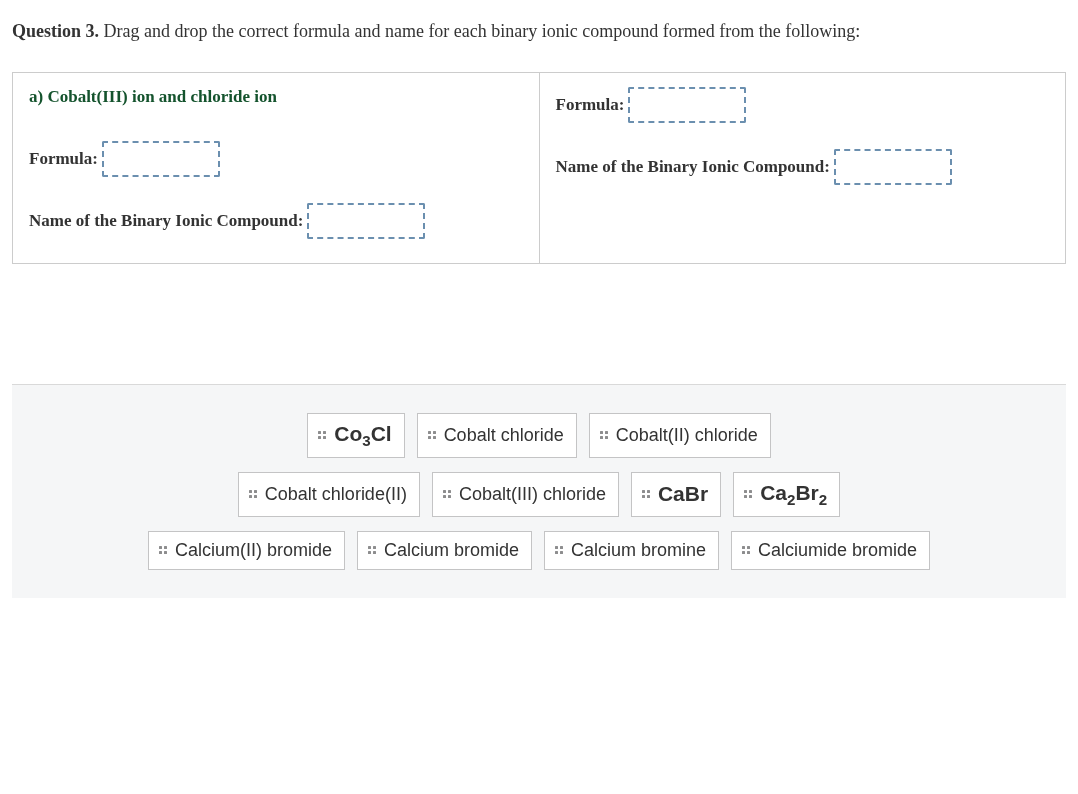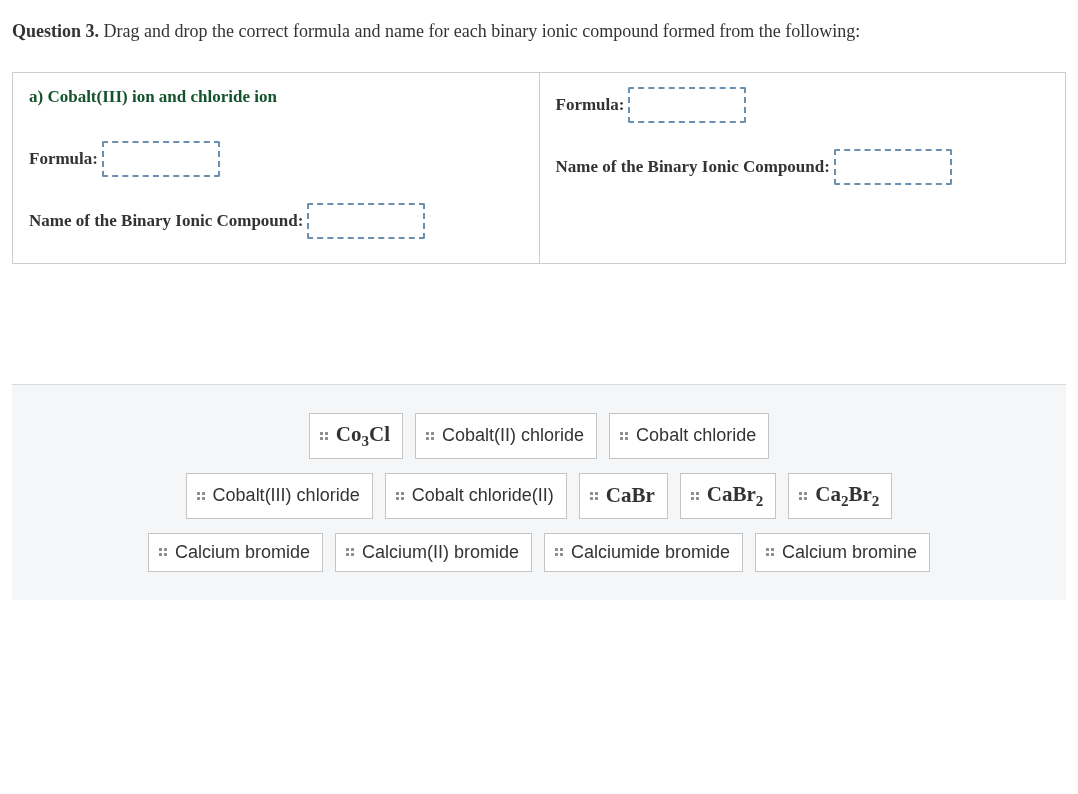--- a/index.html
+++ b/index.html
@@ -105,21 +105,21 @@
       display: flex;
       gap: 2px;
     }
     .option-tile .dot {
       width: 3px;
       height: 3px;
       background: #8d8d8e;
       border-radius: 0.5px;
     }
     .formula {
-      font-family: Liberation Serif, serif;
+      font-family: Liberation Sans, sans-serif;
       font-weight: bold;
       font-size: 21px;
     }
     .formula sub {
       font-size: 0.72em;
       vertical-align: sub;
     }
   </style>
 </head>
 <body>
@@ -173,88 +173,75 @@
           <span class="handle">
             <span class="handle-row">
               <span class="dot"></span>
               <span class="dot"></span>
             </span>
             <span class="handle-row">
               <span class="dot"></span>
               <span class="dot"></span>
             </span>
           </span>
+          <span>Cobalt chloride</span>
+        </div>
+        <div class="option-tile">
+          <span class="handle">
+            <span class="handle-row">
+              <span class="dot"></span>
+              <span class="dot"></span>
+            </span>
+            <span class="handle-row">
+              <span class="dot"></span>
+              <span class="dot"></span>
+            </span>
+          </span>
           <span>Cobalt(II) chloride</span>
-        </div>
-        <div class="option-tile">
-          <span class="handle">
-            <span class="handle-row">
-              <span class="dot"></span>
-              <span class="dot"></span>
-            </span>
-            <span class="handle-row">
-              <span class="dot"></span>
-              <span class="dot"></span>
-            </span>
-          </span>
-          <span>Cobalt chloride</span>
         </div>
       </div>
     <div class="options-row" id="row2">
         <div class="option-tile">
           <span class="handle">
             <span class="handle-row">
               <span class="dot"></span>
               <span class="dot"></span>
             </span>
             <span class="handle-row">
               <span class="dot"></span>
               <span class="dot"></span>
             </span>
           </span>
+          <span>Cobalt chloride(II)</span>
+        </div>
+        <div class="option-tile">
+          <span class="handle">
+            <span class="handle-row">
+              <span class="dot"></span>
+              <span class="dot"></span>
+            </span>
+            <span class="handle-row">
+              <span class="dot"></span>
+              <span class="dot"></span>
+            </span>
+          </span>
           <span>Cobalt(III) chloride</span>
         </div>
         <div class="option-tile">
           <span class="handle">
             <span class="handle-row">
               <span class="dot"></span>
               <span class="dot"></span>
             </span>
             <span class="handle-row">
               <span class="dot"></span>
               <span class="dot"></span>
             </span>
           </span>
-          <span>Cobalt chloride(II)</span>
-        </div>
-        <div class="option-tile">
-          <span class="handle">
-            <span class="handle-row">
-              <span class="dot"></span>
-              <span class="dot"></span>
-            </span>
-            <span class="handle-row">
-              <span class="dot"></span>
-              <span class="dot"></span>
-            </span>
-          </span>
           <span class="formula"><span>CaBr</span></span>
-        </div>
-        <div class="option-tile">
-          <span class="handle">
-            <span class="handle-row">
-              <span class="dot"></span>
-              <span class="dot"></span>
-            </span>
-            <span class="handle-row">
-              <span class="dot"></span>
-              <span class="dot"></span>
-            </span>
-          </span>
-          <span class="formula"><span>CaBr</span><sub>2</sub></span>
         </div>
         <div class="option-tile">
           <span class="handle">
             <span class="handle-row">
               <span class="dot"></span>
               <span class="dot"></span>
             </span>
             <span class="handle-row">
               <span class="dot"></span>
               <span class="dot"></span>
@@ -268,56 +255,56 @@
           <span class="handle">
             <span class="handle-row">
               <span class="dot"></span>
               <span class="dot"></span>
             </span>
             <span class="handle-row">
               <span class="dot"></span>
               <span class="dot"></span>
             </span>
           </span>
+          <span>Calcium(II) bromide</span>
+        </div>
+        <div class="option-tile">
+          <span class="handle">
+            <span class="handle-row">
+              <span class="dot"></span>
+              <span class="dot"></span>
+            </span>
+            <span class="handle-row">
+              <span class="dot"></span>
+              <span class="dot"></span>
+            </span>
+          </span>
           <span>Calcium bromide</span>
         </div>
         <div class="option-tile">
           <span class="handle">
             <span class="handle-row">
               <span class="dot"></span>
               <span class="dot"></span>
             </span>
             <span class="handle-row">
               <span class="dot"></span>
               <span class="dot"></span>
             </span>
           </span>
-          <span>Calcium(II) bromide</span>
+          <span>Calcium bromine</span>
         </div>
         <div class="option-tile">
           <span class="handle">
             <span class="handle-row">
               <span class="dot"></span>
               <span class="dot"></span>
             </span>
             <span class="handle-row">
               <span class="dot"></span>
               <span class="dot"></span>
             </span>
           </span>
           <span>Calciumide bromide</span>
-        </div>
-        <div class="option-tile">
-          <span class="handle">
-            <span class="handle-row">
-              <span class="dot"></span>
-              <span class="dot"></span>
-            </span>
-            <span class="handle-row">
-              <span class="dot"></span>
-              <span class="dot"></span>
-            </span>
-          </span>
-          <span>Calcium bromine</span>
         </div>
       </div>
   </div>
 </div>
 
 </body></html>

